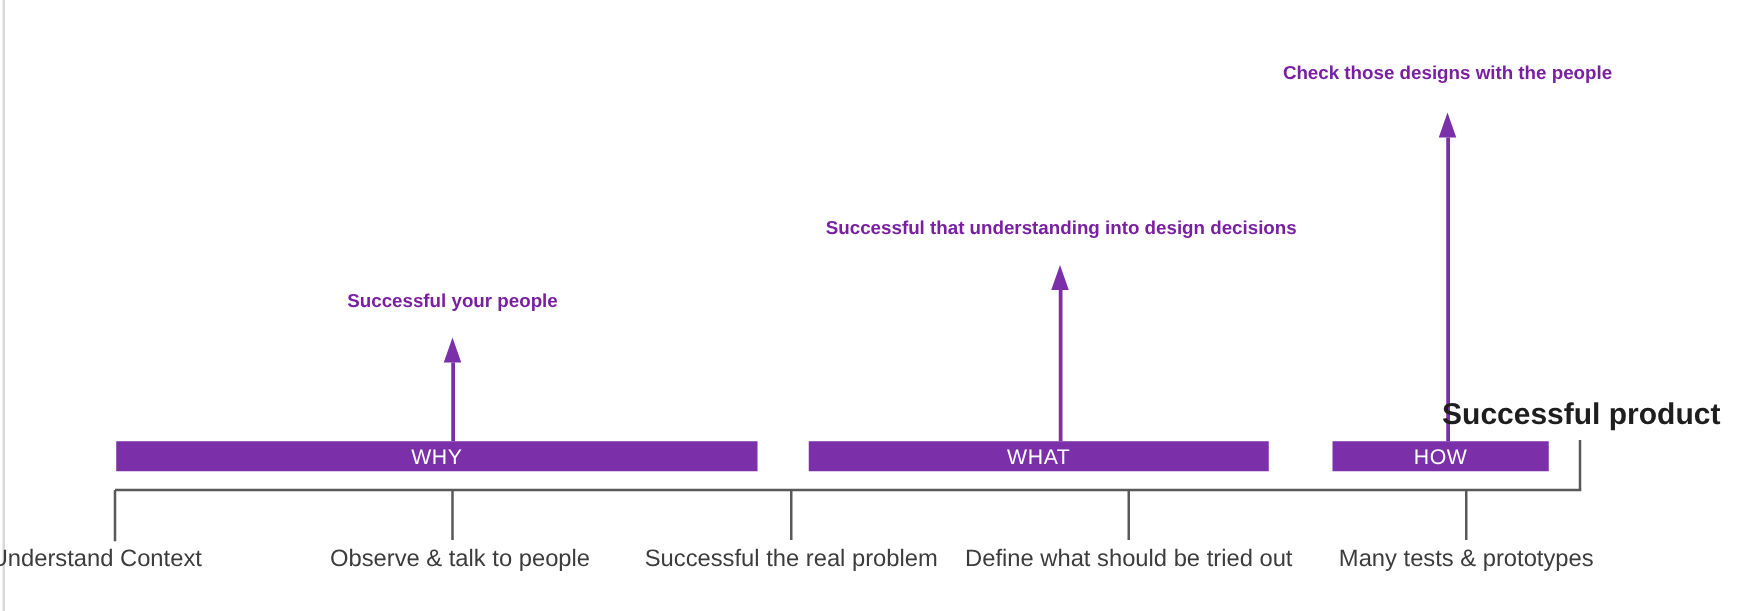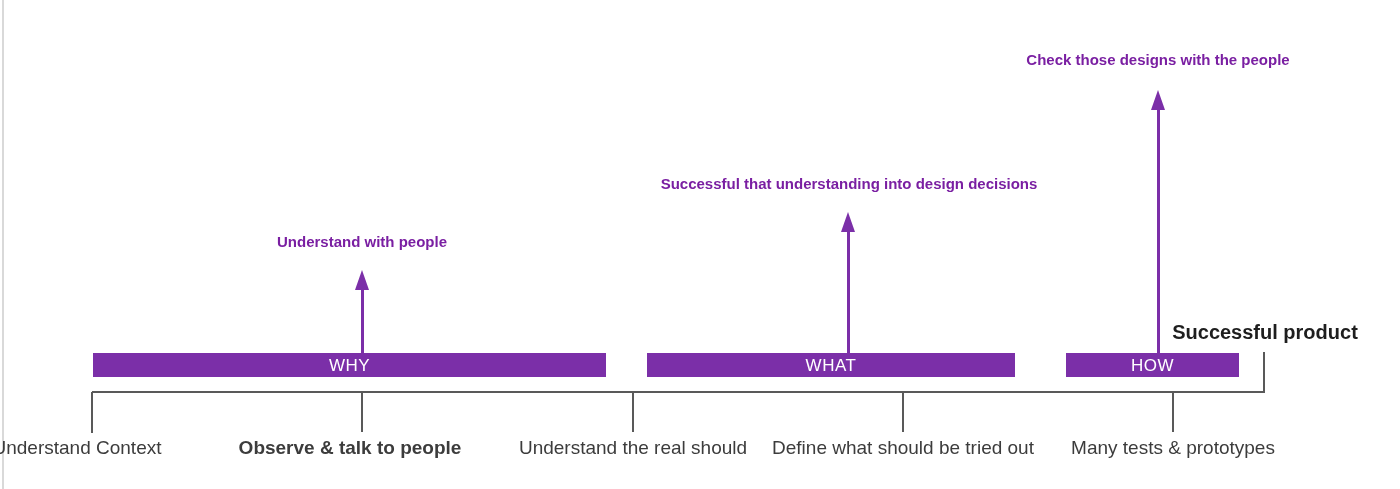--- a/index.html
+++ b/index.html
@@ -31,21 +31,21 @@
     display:flex;flex-direction:column;align-items:center;
   }
   .arrow-head{
     width:0;height:0;
     border-left:7px solid transparent;border-right:7px solid transparent;
     border-bottom:20px solid var(--purple);
   }
   .arrow-shaft{width:3px;background:var(--purple);flex:1;}
   .milestone{
     position:absolute;transform:translate(-50%,-50%);
-    font-weight:bold;font-size:20px;color:var(--milestone-text);white-space:nowrap;
+    font-weight:bold;font-size:24px;color:var(--milestone-text);white-space:nowrap;
   }
   .bracket-h{position:absolute;left:92px;top:391px;width:1173px;height:2px;background:var(--line-gray);}
   .tick{position:absolute;width:2px;background:var(--line-gray);}
   .step-label{
     position:absolute;transform:translateX(-50%);top:437px;
     font-size:19px;color:var(--step-text);white-space:nowrap;
   }
 </style>
 </head>
 <body>
@@ -70,33 +70,33 @@
   </div>
   <div class="arrow" style="left:848px;top:212px;height:141px;">
     <div class="arrow-head"></div>
     <div class="arrow-shaft"></div>
   </div>
   <div class="arrow" style="left:1158px;top:90px;height:263px;">
     <div class="arrow-head"></div>
     <div class="arrow-shaft"></div>
   </div>
 
-  <div class="callout" style="left:362px;top:241px;">Understand with people</div>
+  <div class="callout" style="left:362px;top:241px;">Successful your people</div>
   <div class="callout" style="left:849px;top:183px;">Successful that understanding into design decisions</div>
   <div class="callout" style="left:1158px;top:59px;">Check those designs with the people</div>
 
   <div class="milestone" style="left:1265px;top:332px;">Successful product</div>
 
   <div class="bracket-h"></div>
   <div class="tick" style="left:91px;top:392px;height:41px;"></div>
   <div class="tick" style="left:361px;top:392px;height:40px;"></div>
   <div class="tick" style="left:632px;top:392px;height:40px;"></div>
   <div class="tick" style="left:902px;top:392px;height:40px;"></div>
   <div class="tick" style="left:1172px;top:392px;height:40px;"></div>
   <div class="tick" style="left:1263px;top:352px;height:40px;"></div>
 
   <div class="step-label" style="left:77px;">Understand Context</div>
-  <div class="step-label" style="left:350px;font-weight:bold;">Observe &amp; talk to people</div>
-  <div class="step-label" style="left:633px;">Understand the real should</div>
+  <div class="step-label" style="left:368px;">Observe &amp; talk to people</div>
+  <div class="step-label" style="left:633px;">Successful the real problem</div>
   <div class="step-label" style="left:903px;">Define what should be tried out</div>
   <div class="step-label" style="left:1173px;">Many tests &amp; prototypes</div>
 
 </div>
 
 </body></html>

